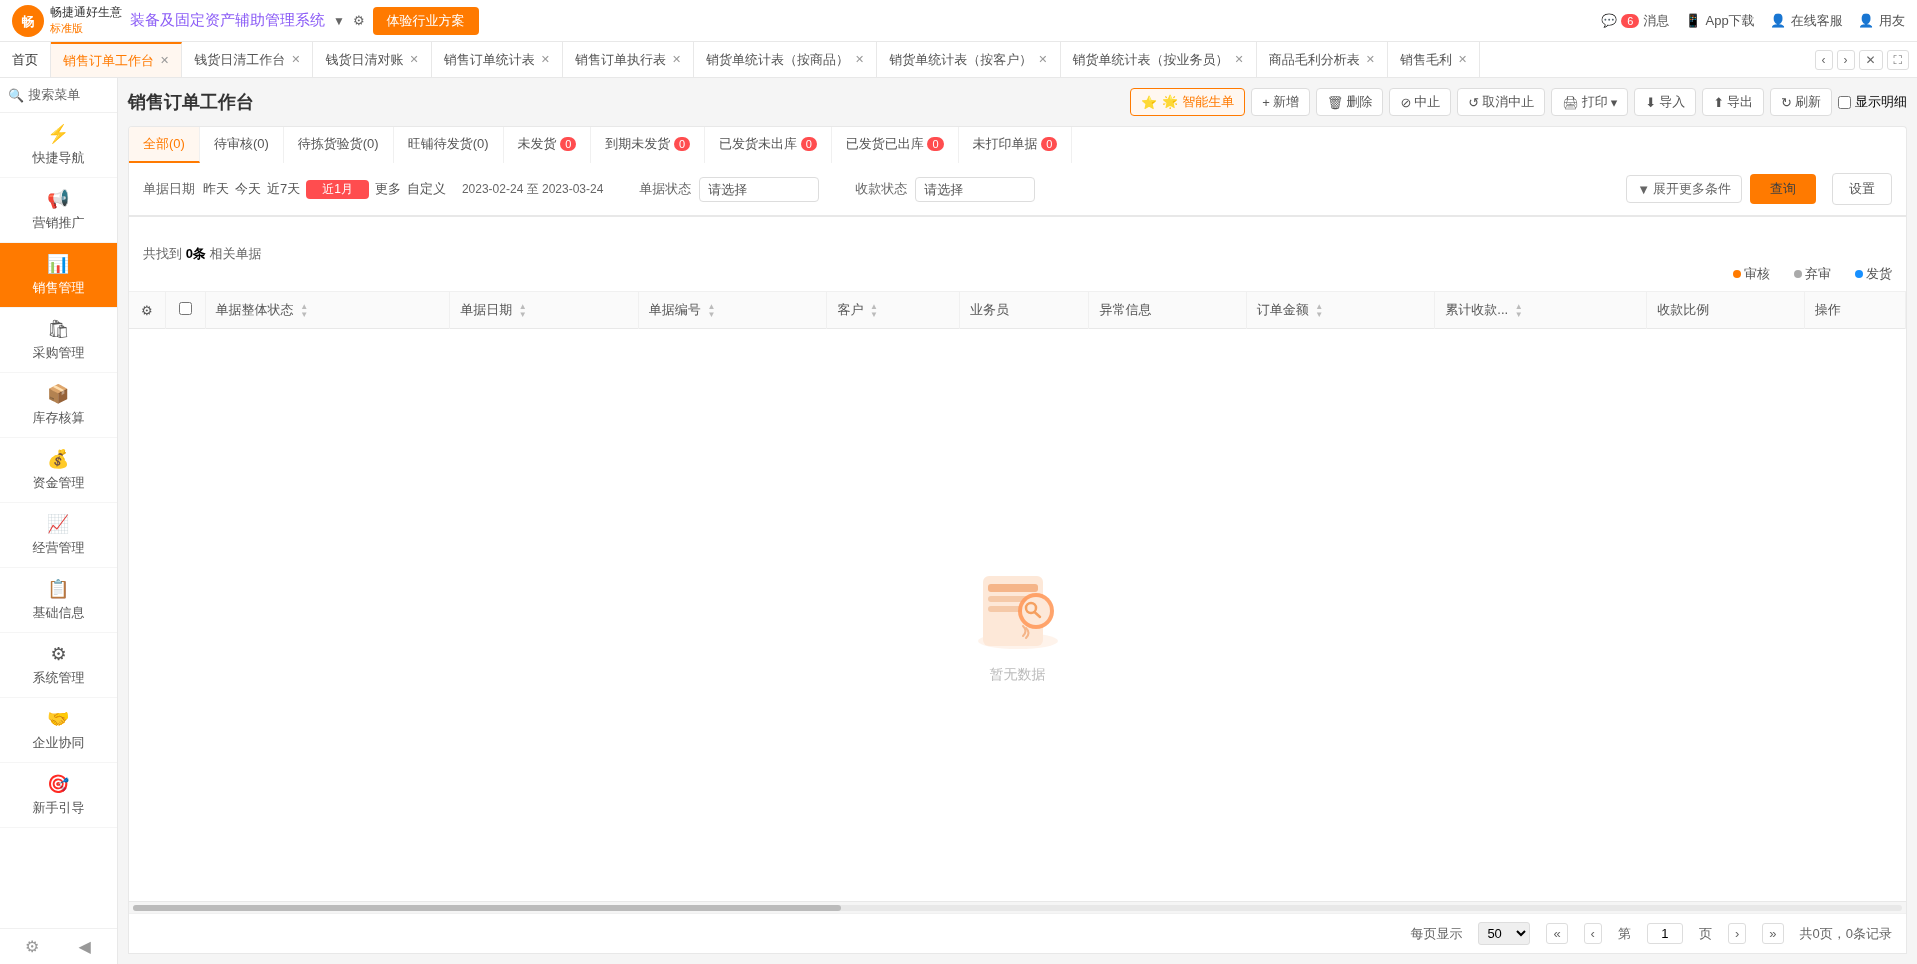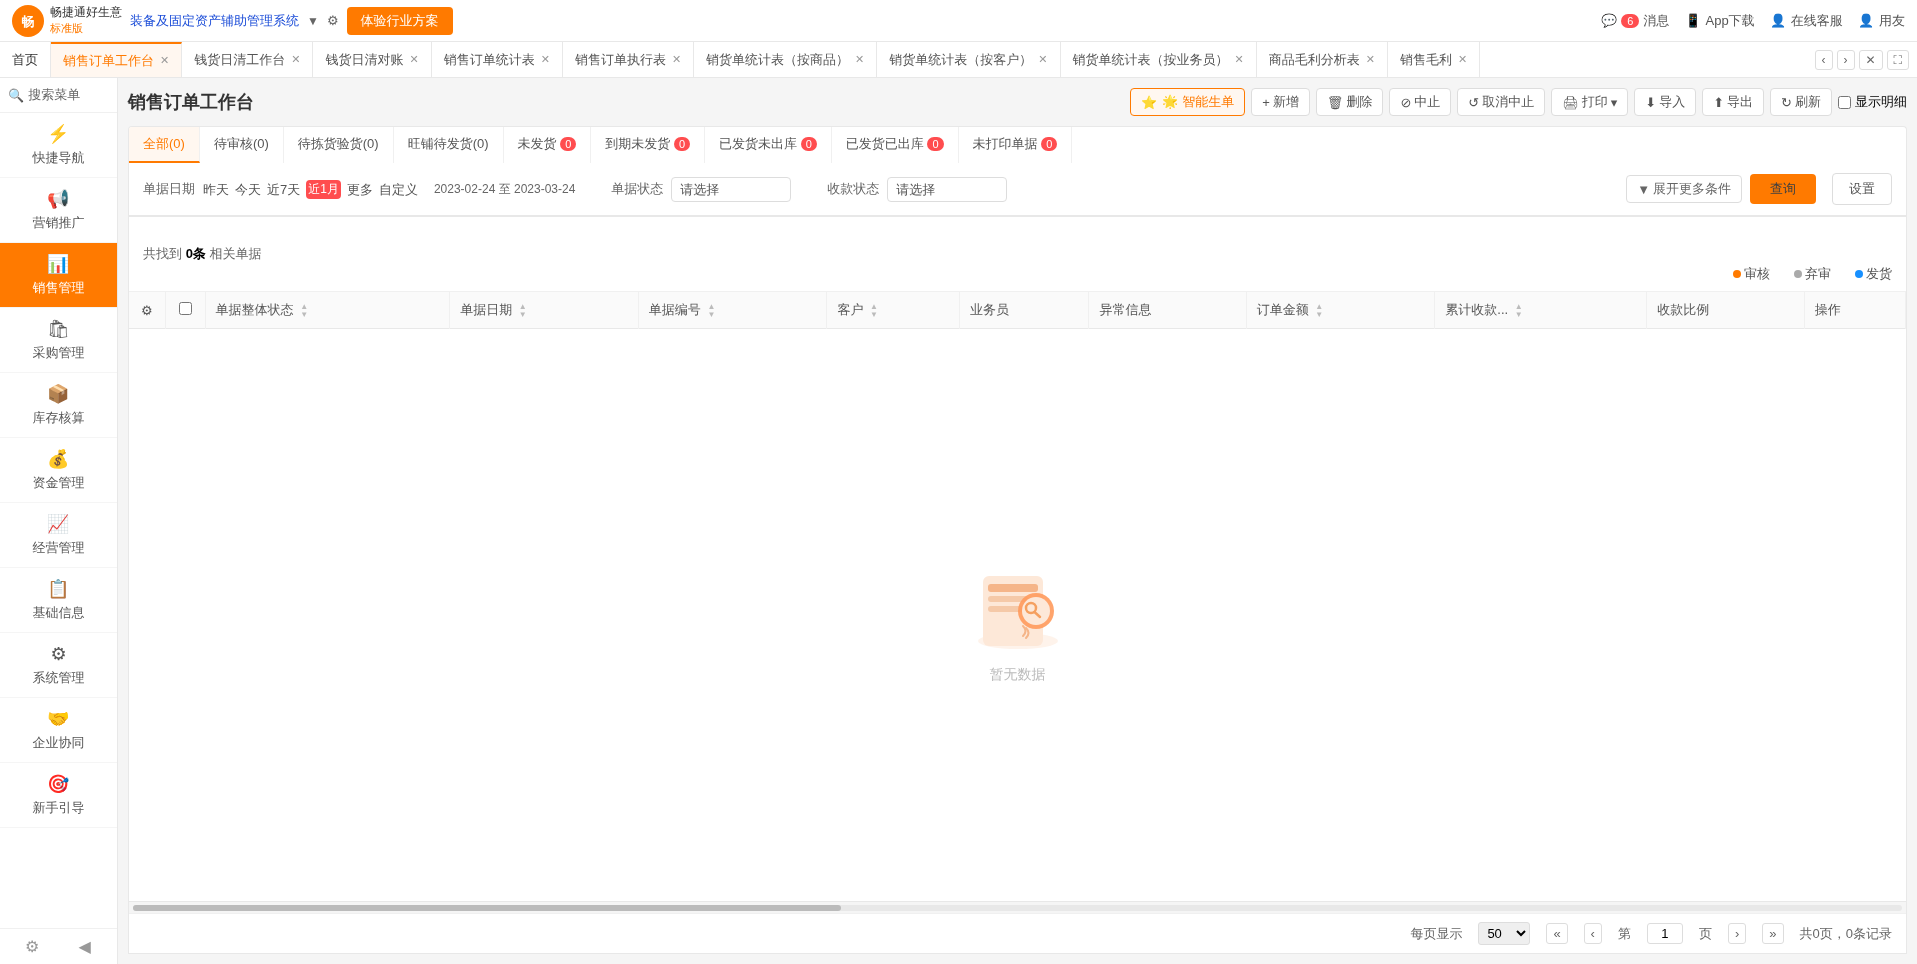--- a/index.html
+++ b/index.html
@@ -36,22 +36,22 @@
     }
     .logo-text { font-size: 12px; color: #333; line-height: 1.3; }
     .logo-sub { font-size: 11px; color: #ff7a00; }
     .header-middle {
       flex: 1;
       display: flex;
       align-items: center;
       gap: 8px;
     }
     .system-name {
-      font-size: 13px;
-      color: #1d4ed8;
+      font-size: 15px;
+      color: #8b5cf6;
     }
     .header-dropdown {
       background: none;
       border: none;
       cursor: pointer;
       color: #666;
       font-size: 12px;
     }
     .header-btn-orange {
       background: #ff7a00;
@@ -282,32 +282,32 @@
     }
     .filter-group {
       display: flex;
       align-items: center;
       gap: 8px;
     }
     .filter-label { color: #666; font-size: 13px; }
     .filter-date-options {
       display: flex;
       gap: 6px;
-      align-items: flex-end;
+      align-items: center;
     }
     .date-opt {
       cursor: pointer;
       color: #555;
       font-size: 13px;
     }
     .date-opt.badge-btn {
       background: #ff4d4f;
       color: white;
       border-radius: 4px;
-      padding: 1px 2px;
+      padding: 1px 16px;
       font-size: 12px;
     }
     .filter-date-range { color: #666; font-size: 12px; }
     .filter-select {
       border: 1px solid #ddd;
       border-radius: 4px;
       padding: 4px 28px 4px 8px;
       color: #555;
       background: #fff;
       font-size: 13px;

